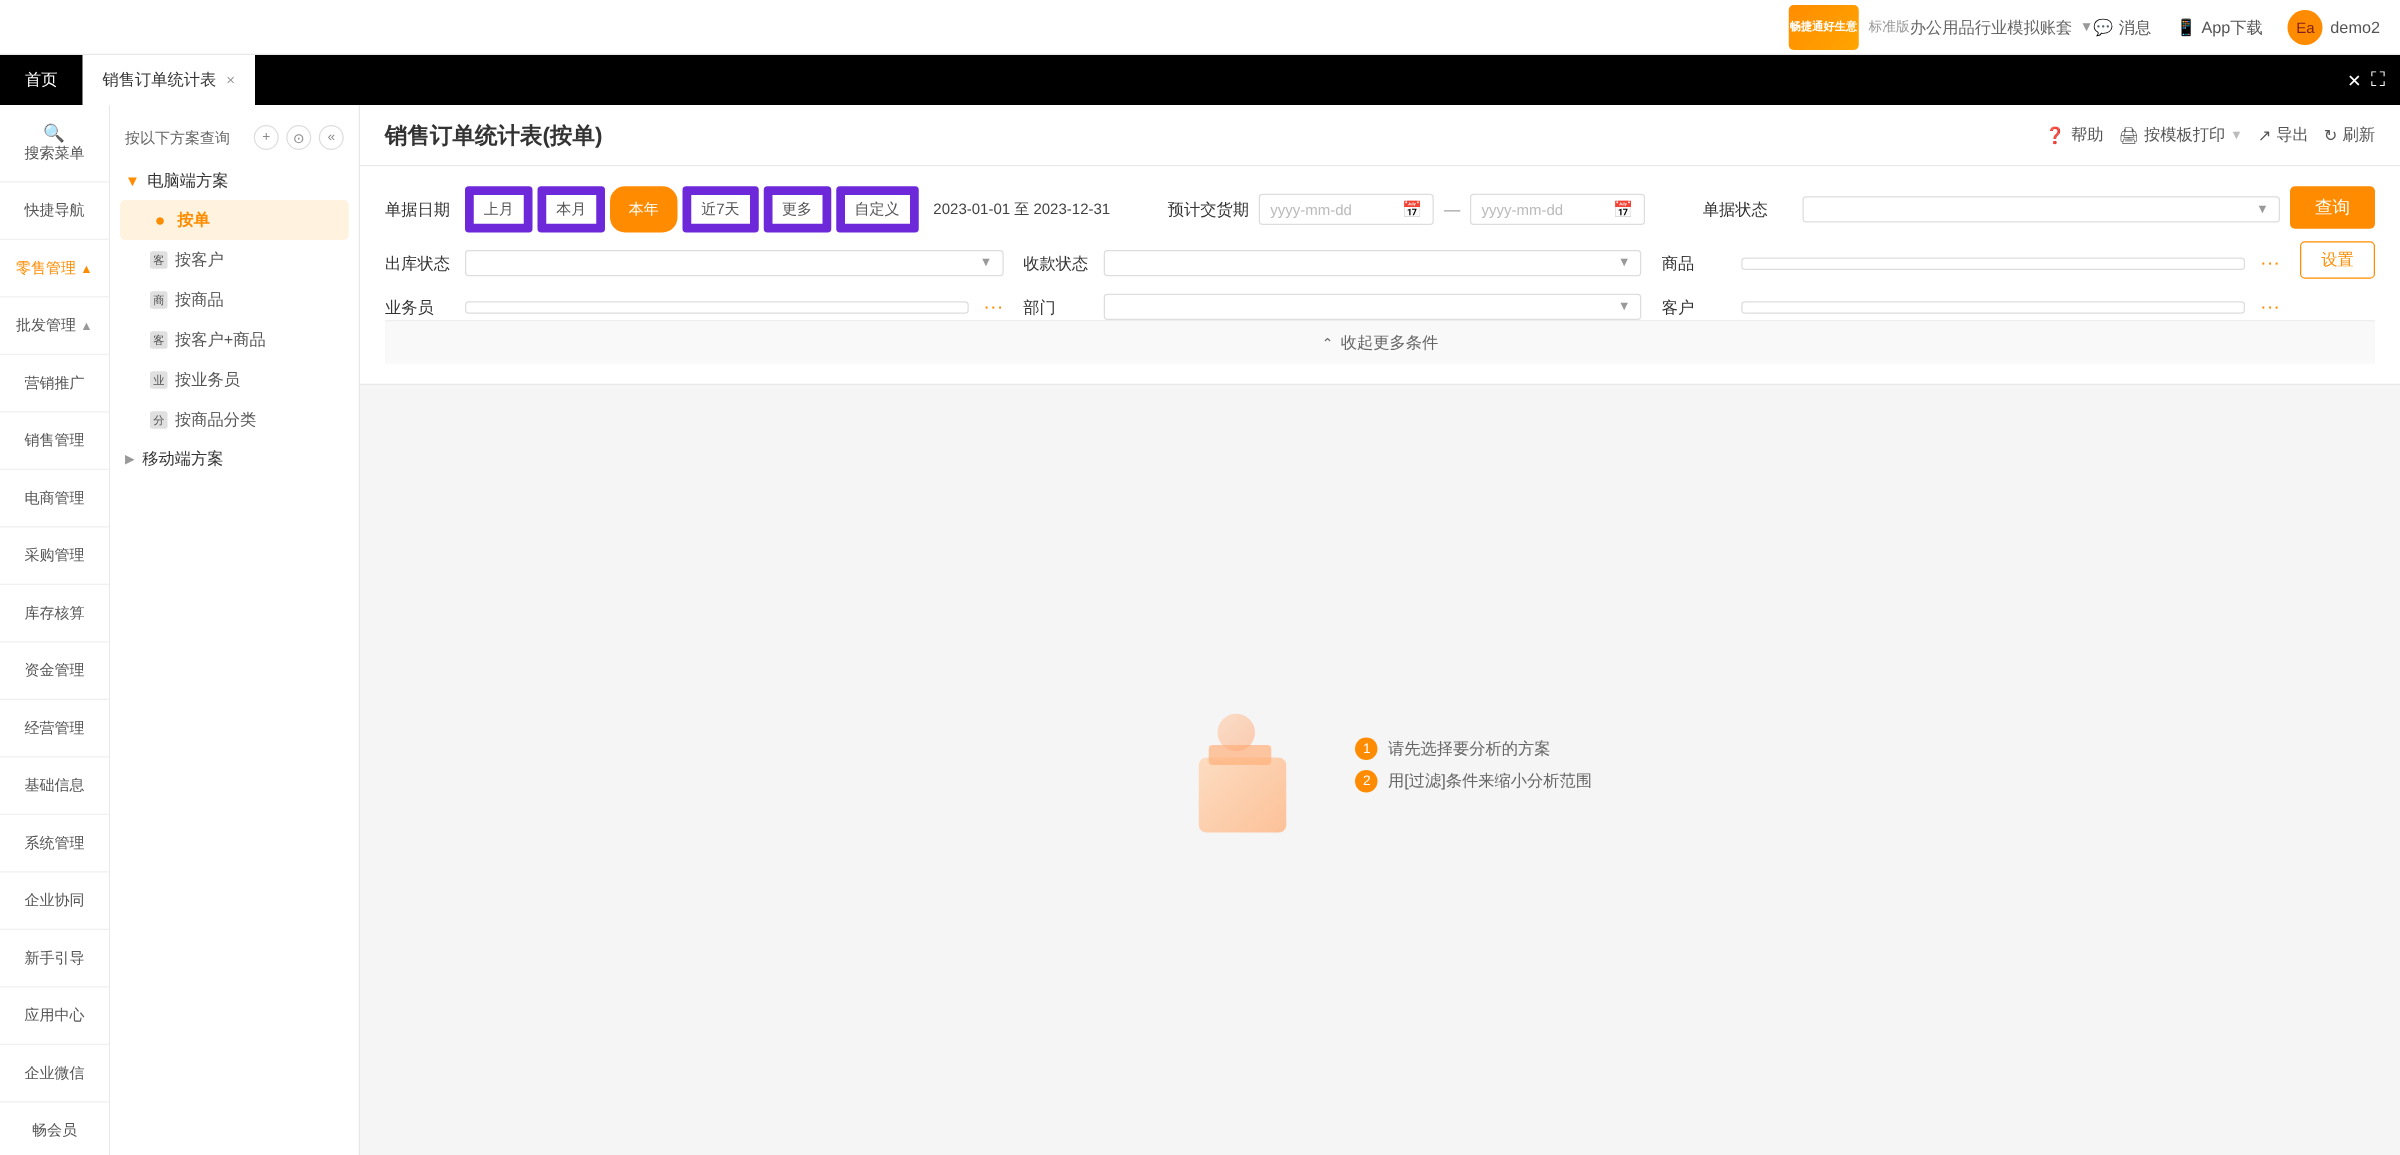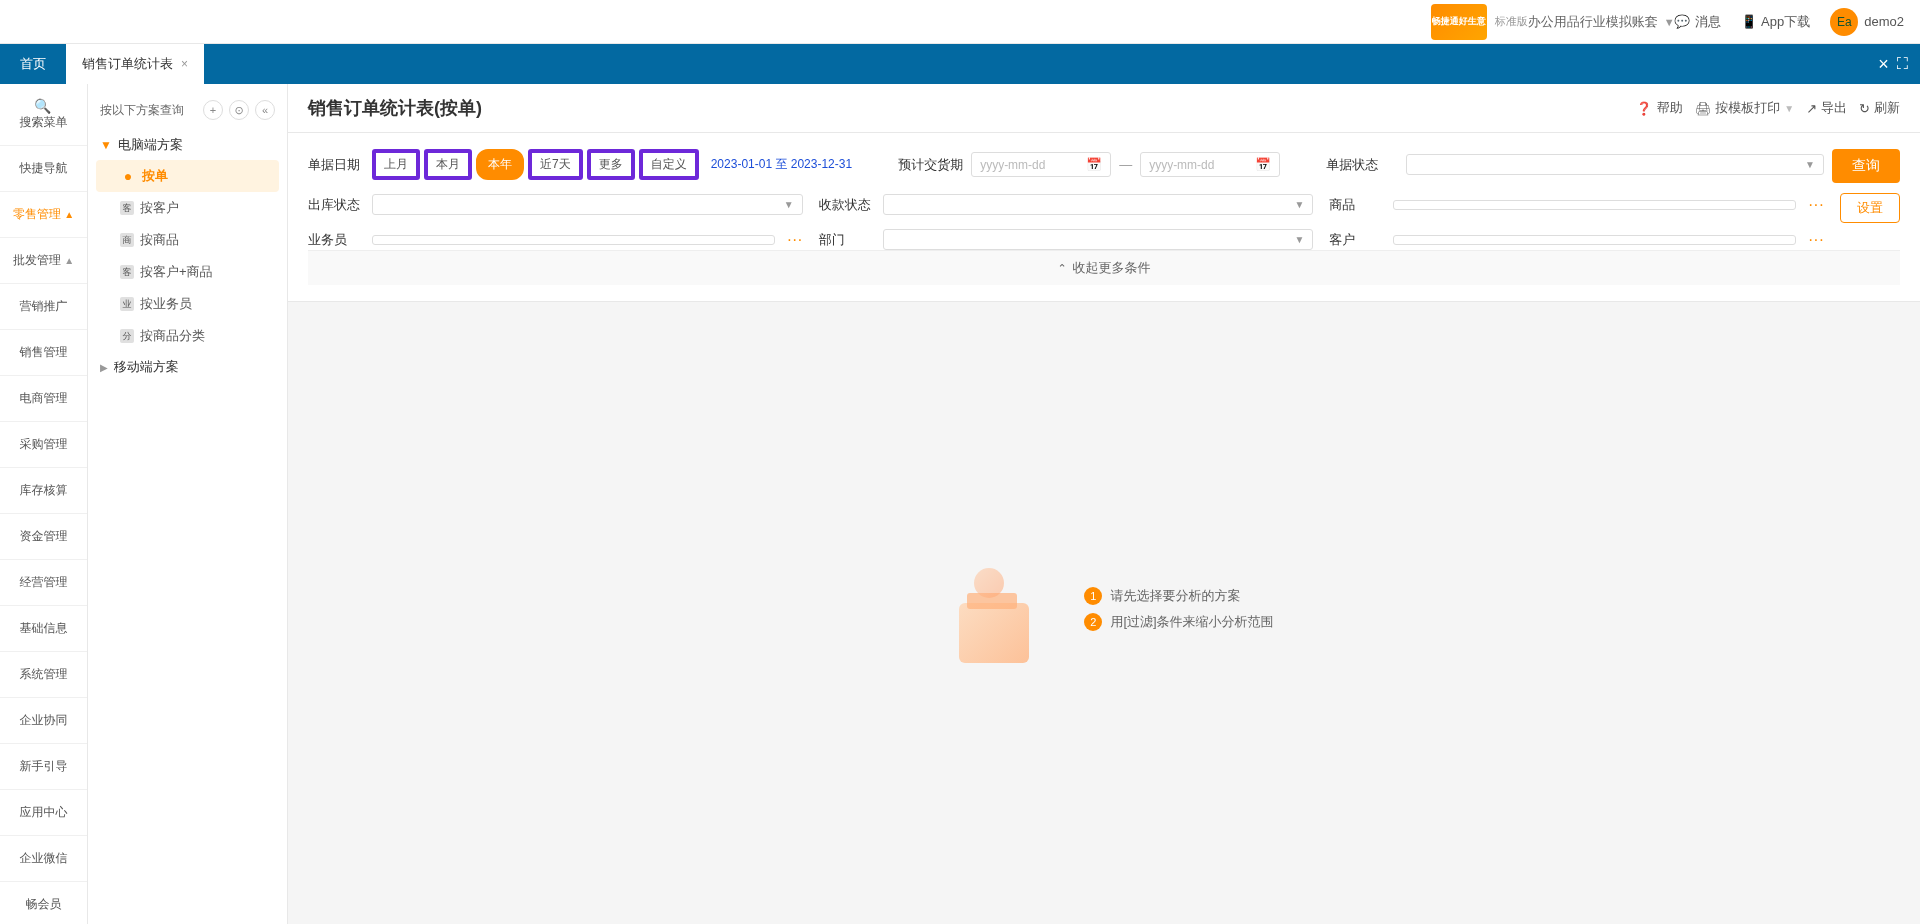--- a/index.html
+++ b/index.html
@@ -20,25 +20,25 @@
     .logo-box {
       width: 56px; height: 36px;
       background: linear-gradient(135deg, #ff8c00, #ffa500);
       border-radius: 4px;
       display: flex; align-items: center; justify-content: center;
       font-size: 10px; color: #fff; font-weight: bold; text-align: center; line-height: 1.2;
     }
     .top-bar-center { display: flex; align-items: center; gap: 6px; color: #666; font-size: 13px; }
     .top-bar-right { display: flex; align-items: center; gap: 20px; color: #555; font-size: 13px; }
     .top-bar-right .icon-btn { display: flex; align-items: center; gap: 4px; cursor: pointer; color: #555; }
-    .avatar { width: 28px; height: 28px; border-radius: 50%; background: #ff8c00; display: flex; align-items: center; justify-content: center; color: #14532d; font-size: 12px; }
+    .avatar { width: 28px; height: 28px; border-radius: 50%; background: #ff8c00; display: flex; align-items: center; justify-content: center; color: #7f1d1d; font-size: 12px; }
 
     
     .tab-bar {
-      background: #0369a1;
+      background: #000000;
       height: 40px;
       display: flex;
       align-items: center;
       padding: 0 0 0 0;
       flex-shrink: 0;
       position: relative;
     }
     .tab-home {
       padding: 0 20px;
       height: 40px;
@@ -155,27 +155,27 @@
       border-bottom: 1px solid #e8e8e8;
     }
     .filter-row {
       display: flex; align-items: center; gap: 16px; margin-bottom: 14px;
     }
     .filter-row:last-child { margin-bottom: 0; }
 
     .filter-label { color: #333; font-size: 13px; white-space: nowrap; min-width: 56px; }
     .date-btn-group { display: flex; align-items: center; gap: 4px; }
     .date-btn {
-      padding: 3px 8px; border-radius: 3px; border: 4px solid #6d28d9;
+      padding: 3px 8px; border-radius: 3px; border: 7px solid #6d28d9;
       font-size: 12px; cursor: pointer; color: #555; background: #fff;
     }
     .date-btn.active {
       background: #ff8c00; color: #fff; border-color: #ff8c00; border-radius: 12px;
     }
-    .date-range-text { font-size: 12px; color: #1d4ed8; margin-left: 4px; }
+    .date-range-text { font-size: 12px; color: #404040; margin-left: 4px; }
     .date-input {
       border: 1px solid #ddd; border-radius: 3px; padding: 4px 8px;
       font-size: 12px; color: #999; width: 130px; outline: none;
       display: flex; align-items: center; justify-content: space-between;
     }
     .date-input .cal-icon { color: #ff8c00; font-size: 13px; }
 
     .filter-select {
       border: 1px solid #ddd; border-radius: 3px; padding: 4px 8px;
       font-size: 13px; color: #999; min-width: 200px; cursor: pointer;

